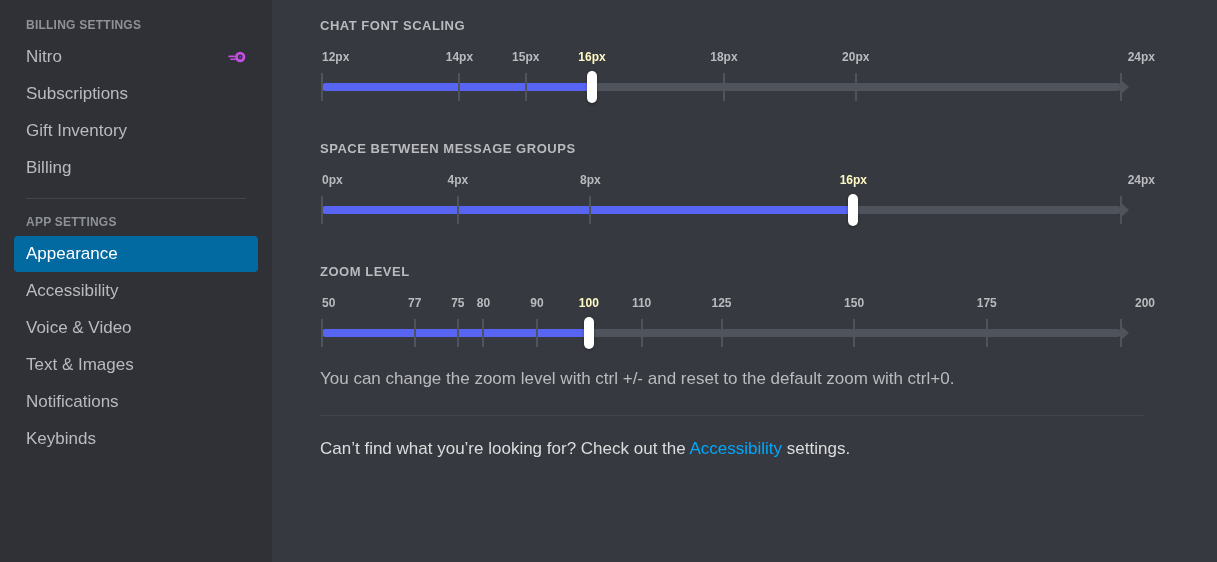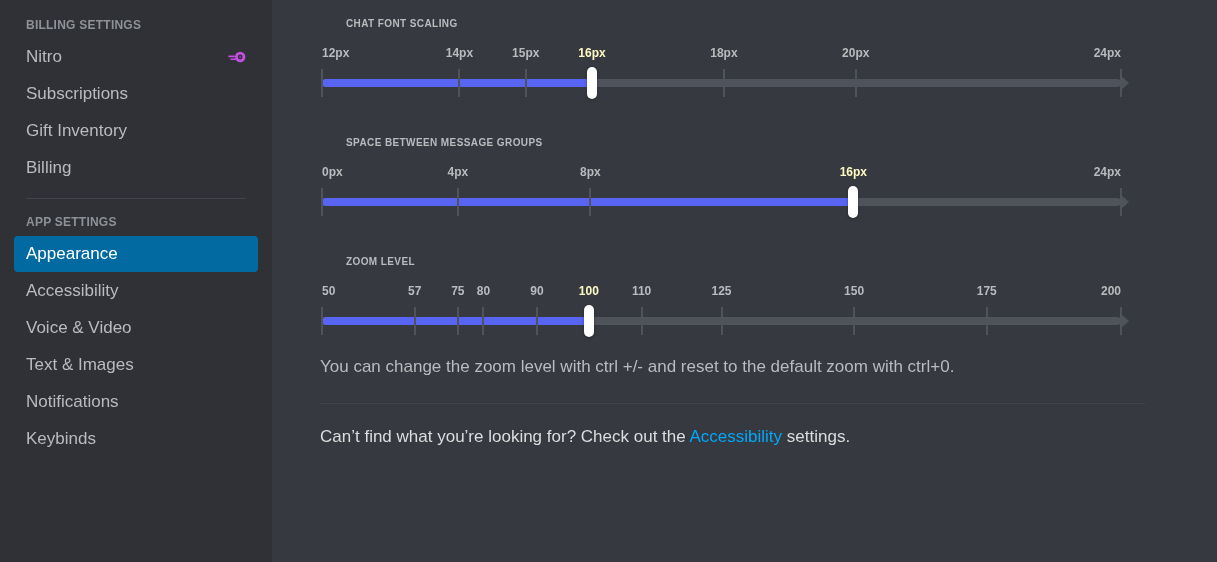--- a/index.html
+++ b/index.html
@@ -72,26 +72,25 @@
     background: #36393f;
     padding: 18px 72px 0 48px;
     overflow: hidden;
     position: relative;
   }
 
   .section { position: relative; }
 
   .section-title {
     color: #b9bbbe;
-    font-size: 10px;
+    font-size: 13px;
     font-weight: bold;
     letter-spacing: 0.04em;
     text-transform: uppercase;
     margin-bottom: 28px;
-    margin-left: 26px;
   }
 
   
   .slider {
     position: relative;
     height: 44px;
     margin-left: 2px;
     margin-right: 24px;
   }
 
@@ -136,21 +135,21 @@
   .slider-label {
     position: absolute;
     top: -11px;
     font-size: 12px;
     font-weight: bold;
     color: #b9bbbe;
     transform: translateX(-50%);
     white-space: nowrap;
   }
   .slider-label.first { transform: translateX(0); }
-  .slider-label.last  { transform: translateX(-100%); }
+  .slider-label.last  { transform: translateX(-100%); margin-left: 34px; }
   .slider-label.active { color: #fef9c3; }
 
   .slider-thumb {
     position: absolute;
     top: 10px;
     width: 10px;
     height: 32px;
     background: #ffffff;
     border-radius: 5px;
     transform: translateX(-5px);
@@ -299,21 +298,21 @@
 
     <section class="section">
       <div class="section-title">ZOOM LEVEL</div>
       <div class="slider">
           <div class="slider-track-bg"></div>
           <div class="slider-track-arrow"></div>
           <div class="slider-fill" style="width: 33.4%;"></div>
           <div class="slider-tick" style="left: 0%;"></div>
           <div class="slider-label first" style="left: 0%;">50</div>
           <div class="slider-tick" style="left: 11.6%;"></div>
-          <div class="slider-label" style="left: 11.6%;">57</div>
+          <div class="slider-label" style="left: 11.6%;">77</div>
           <div class="slider-tick" style="left: 17%;"></div>
           <div class="slider-label" style="left: 17%;">75</div>
           <div class="slider-tick" style="left: 20.2%;"></div>
           <div class="slider-label" style="left: 20.2%;">80</div>
           <div class="slider-tick" style="left: 26.9%;"></div>
           <div class="slider-label" style="left: 26.9%;">90</div>
           <div class="slider-tick" style="left: 33.4%;"></div>
           <div class="slider-label active" style="left: 33.4%;">100</div>
           <div class="slider-tick" style="left: 40%;"></div>
           <div class="slider-label" style="left: 40%;">110</div>

